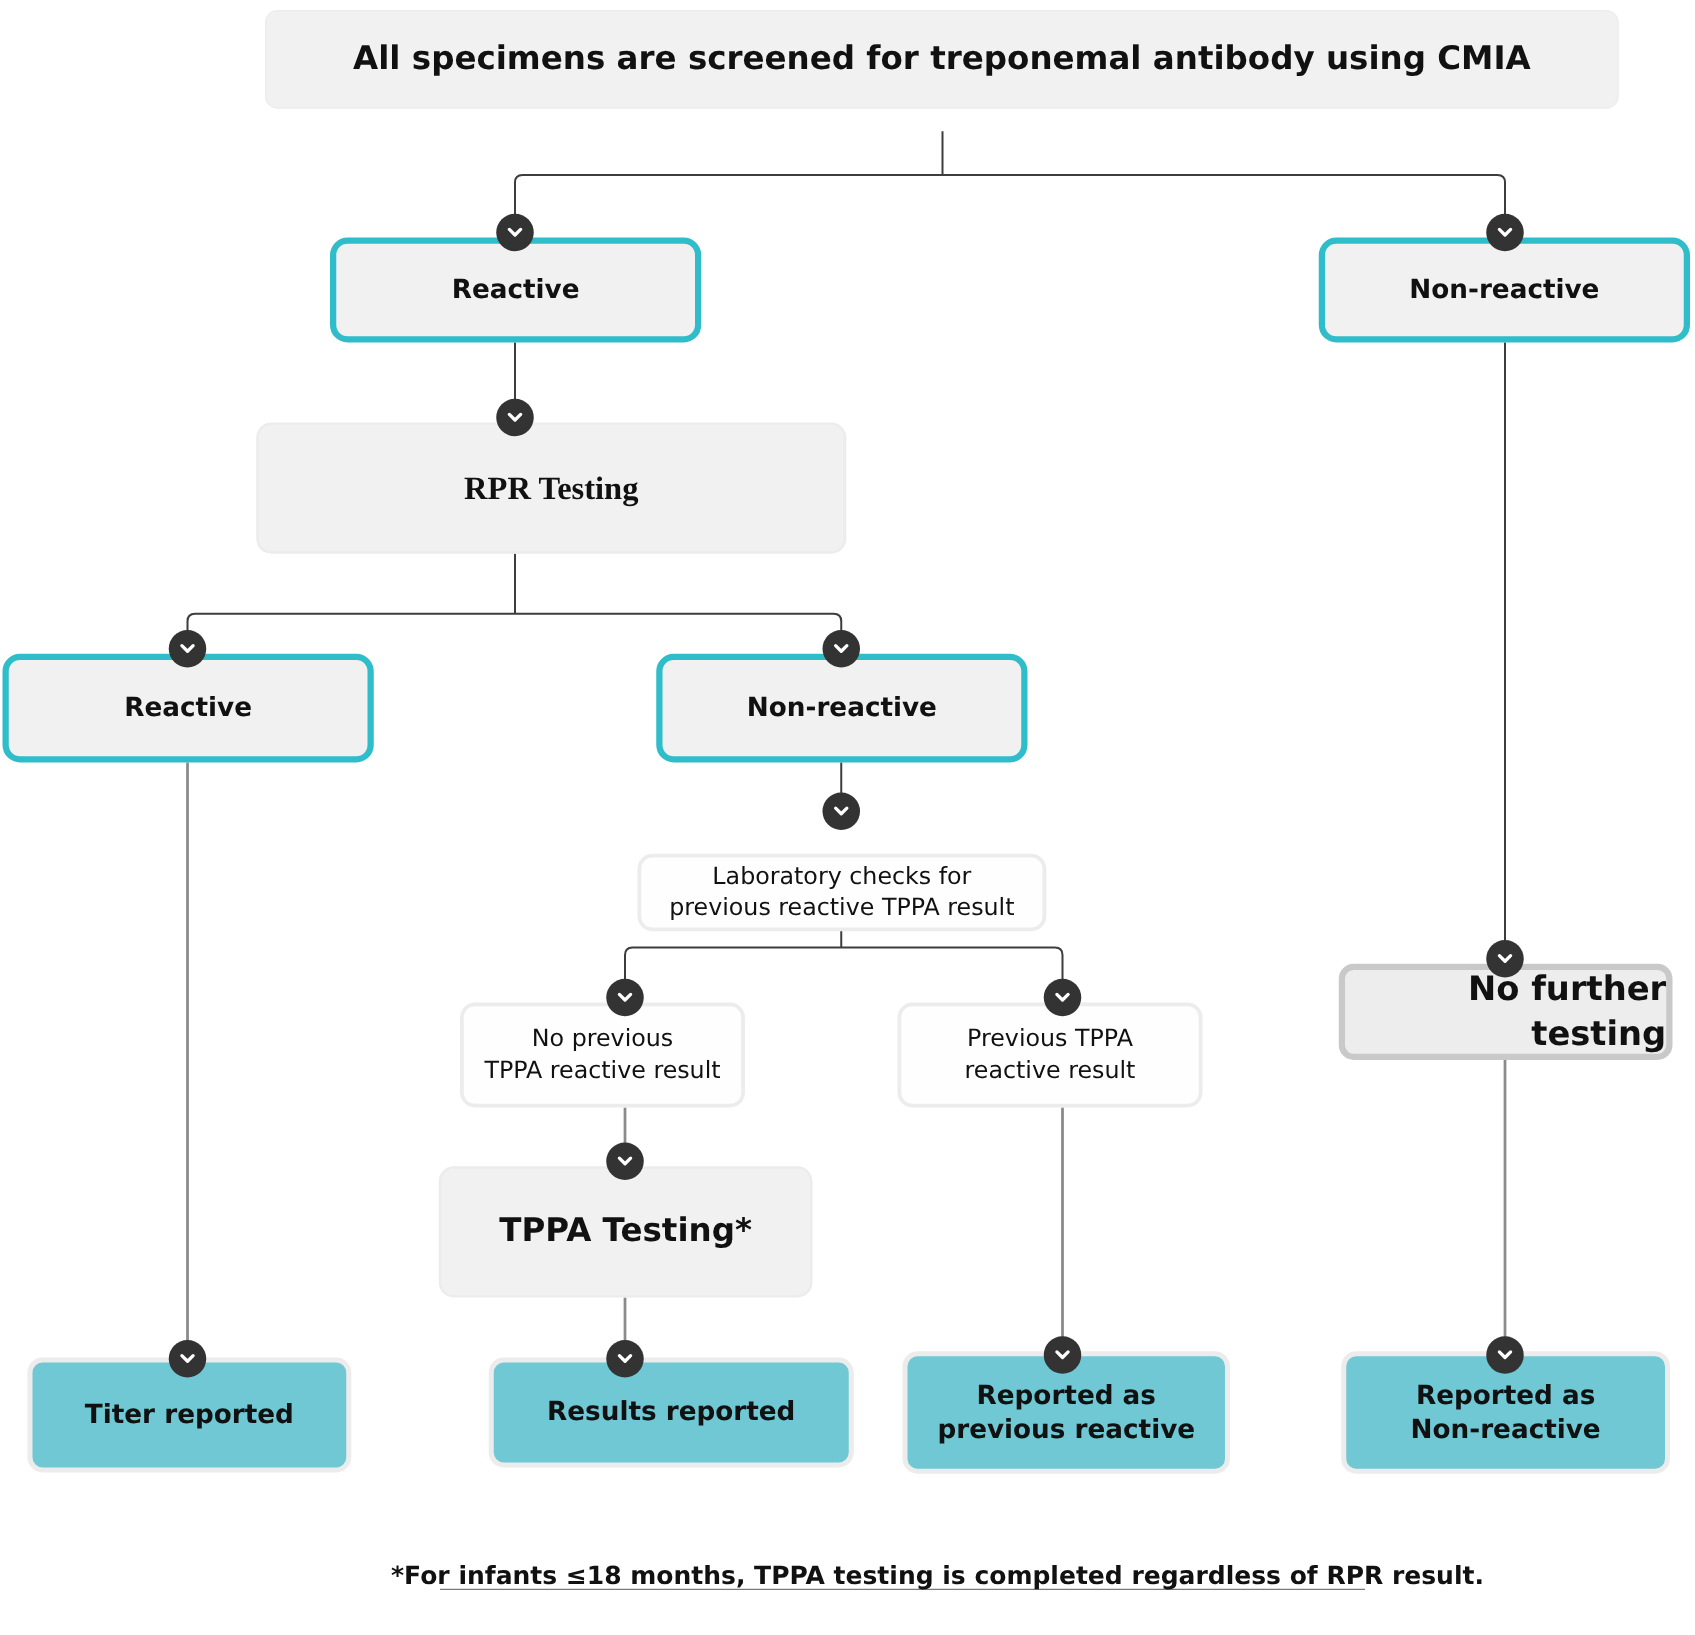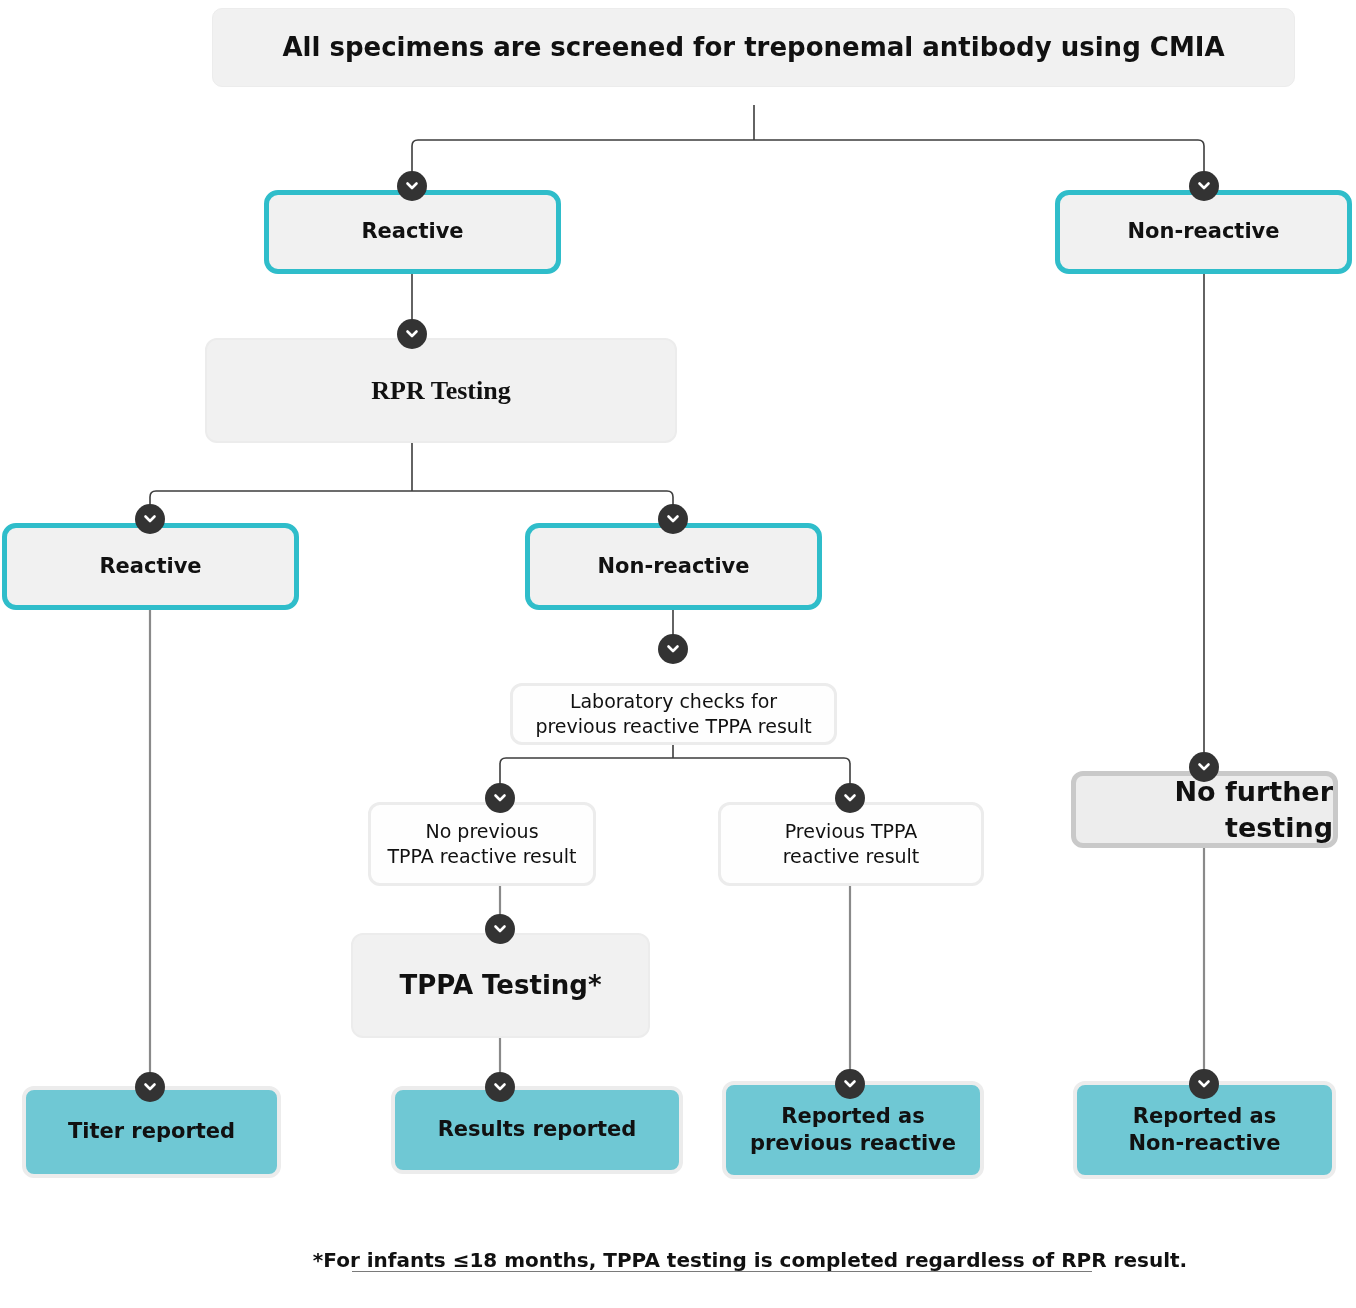--- a/index.html
+++ b/index.html
@@ -99,21 +99,21 @@
   <div class="node box-white" style="left:510px;top:656px;width:327px;height:62px;margin-top:27px;">
     <span class="node-label">Laboratory checks for
 previous reactive TPPA result</span>
   </div>
 
   <div class="node box-white" style="left:368px;top:802px;width:228px;height:84px;">
     <span class="node-label">No previous
 TPPA reactive result</span>
   </div>
 
-  <div class="node box-white" style="left:718px;top:802px;width:266px;height:84px;">
+  <div class="node box-white" style="left:718px;top:802px;width:244px;height:84px;">
     <span class="node-label">Previous TPPA
 reactive result</span>
   </div>
 
   <div class="node box-gray-lg" style="left:351px;top:933px;width:299px;height:105px;">
     <span class="node-label">TPPA Testing*</span>
   </div>
 
   <div class="node box-nofurther" style="left:1071px;top:771px;width:267px;height:77px;">
     <span class="node-label">No further testing</span>

